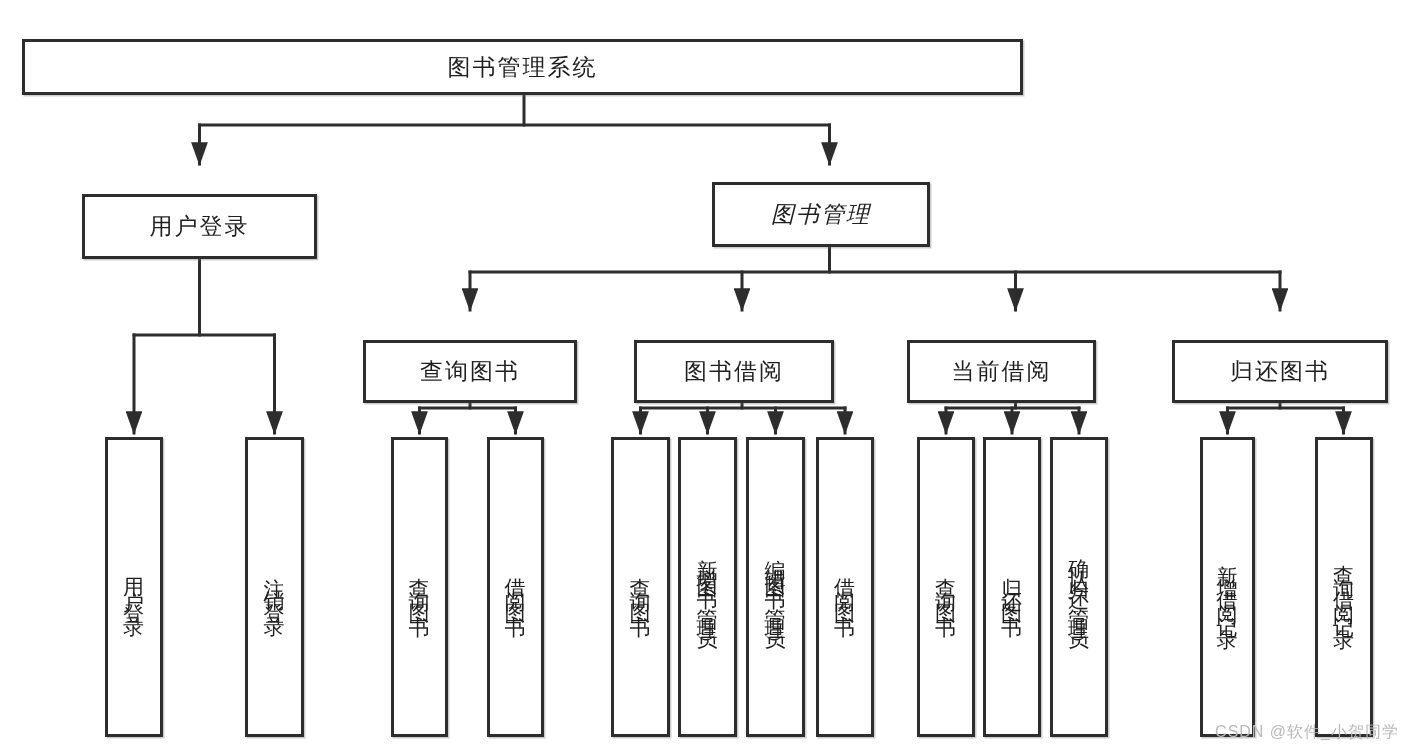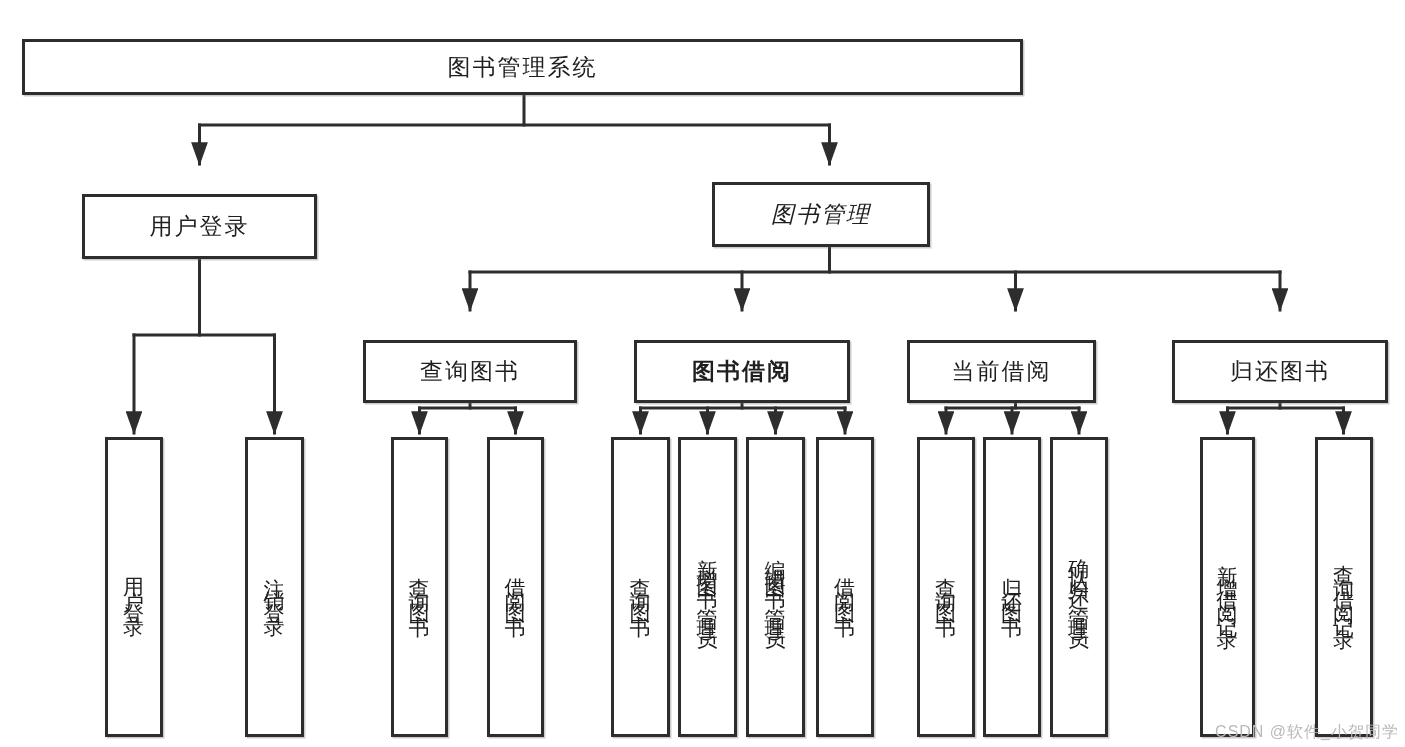--- a/index.html
+++ b/index.html
@@ -105,21 +105,21 @@
   <div class="node h-node" style="left:82px; top:168px; width:235px; height:65px;">
     <span>用户登录</span>
   </div>
   <div class="node h-node" style="left:712px; top:156px; width:218px; height:65px;font-style:italic;">
     <span>图书管理</span>
   </div>
 
   <div class="node h-node" style="left:363px; top:314px; width:214px; height:63px;">
     <span>查询图书</span>
   </div>
-  <div class="node h-node" style="left:634px; top:314px; width:216px; height:63px;font-weight:bold;">
+  <div class="node h-node" style="left:634px; top:314px; width:200px; height:63px;">
     <span>图书借阅</span>
   </div>
   <div class="node h-node" style="left:907px; top:314px; width:189px; height:63px;">
     <span>当前借阅</span>
   </div>
   <div class="node h-node" style="left:1172px; top:314px; width:216px; height:63px;">
     <span>归还图书</span>
   </div>
 
   <div class="node v-node" style="left:105px; top:437px; width:58px; height:300px;">

